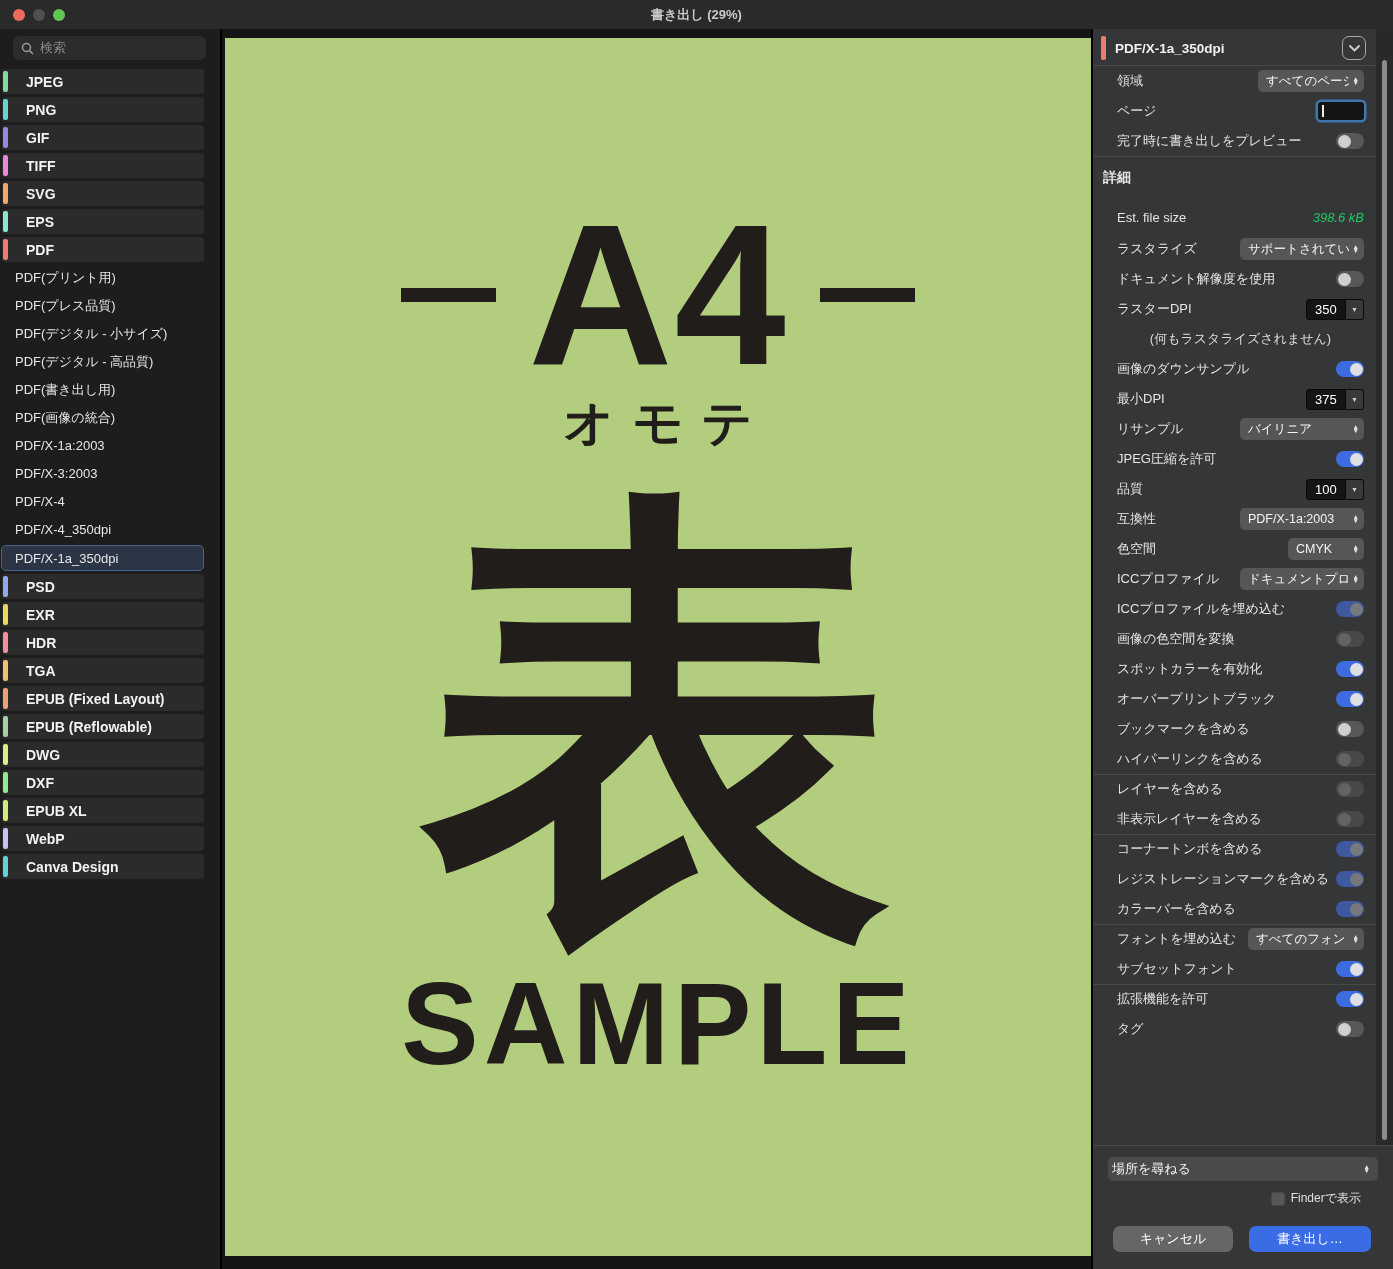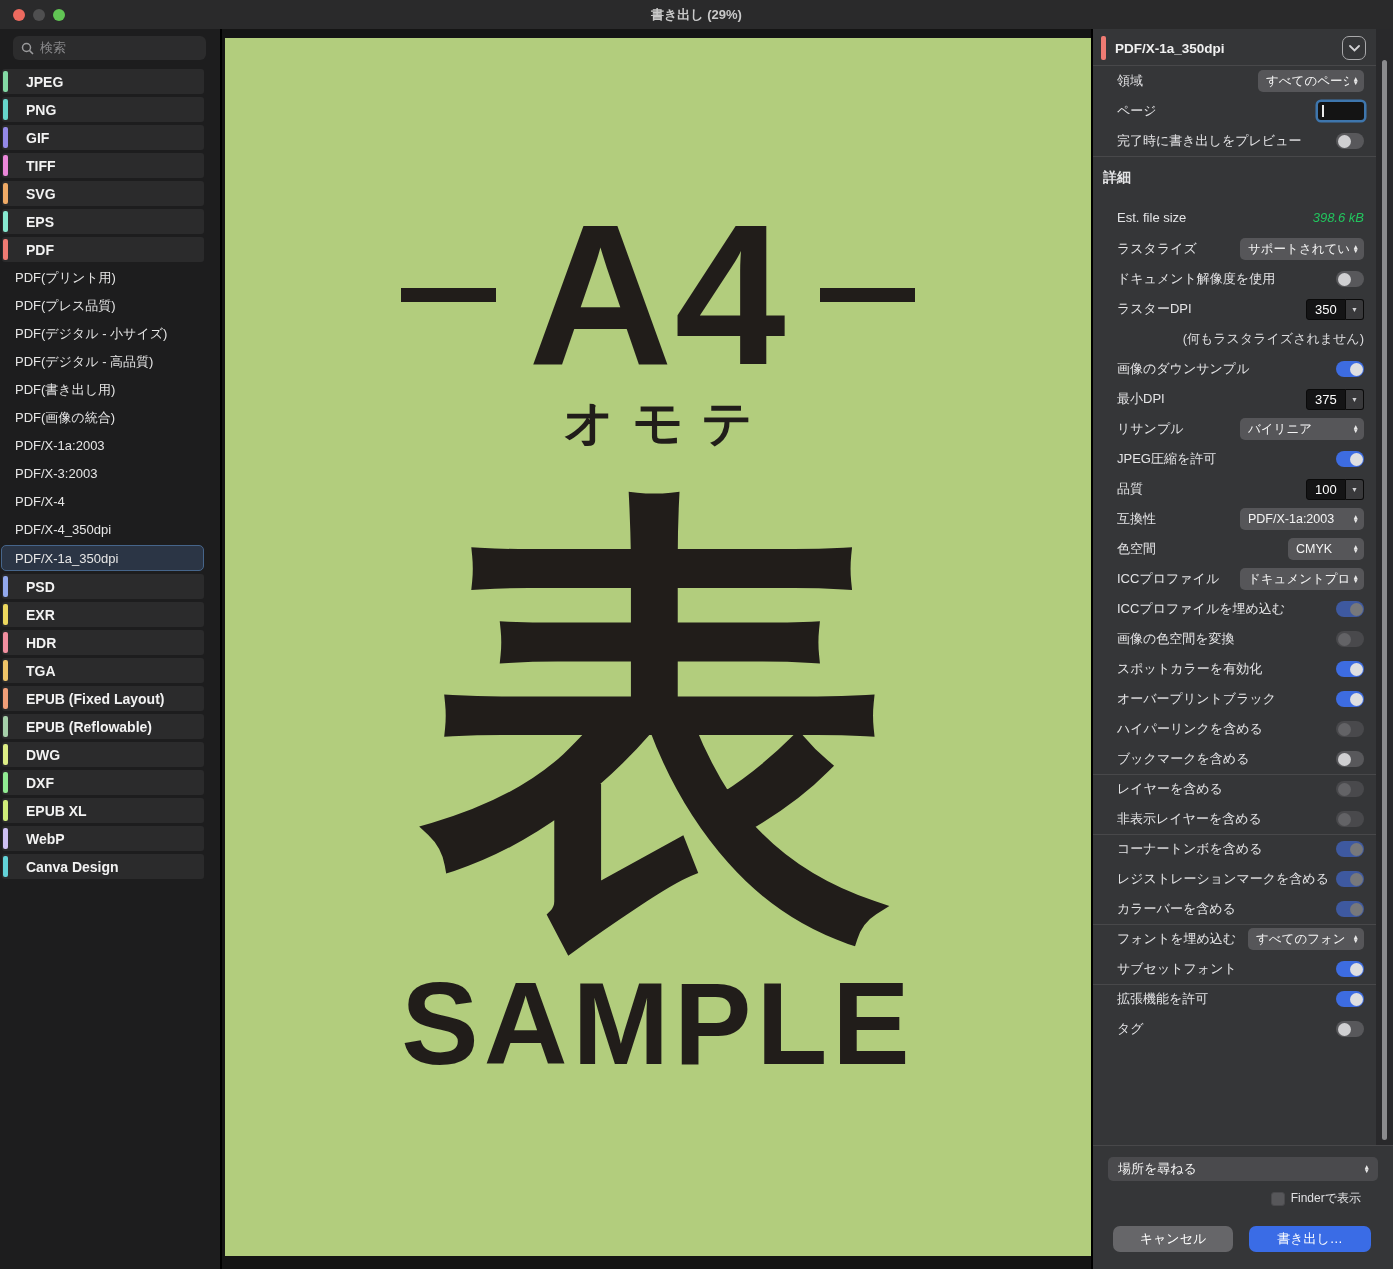--- a/index.html
+++ b/index.html
@@ -60,21 +60,21 @@
   .phead-div{position:absolute;left:0;top:36px;right:17px;height:1px;background:#48484a;}
 
   .prows{position:absolute;left:0;top:37px;right:17px;}
   .prow{height:30px;display:flex;align-items:center;justify-content:space-between;
         padding:0 12px 0 24px;box-sizing:border-box;}
   .prow.sec{height:44px;padding-left:10px;}
   .prow.est{height:34px;}
   .plabel{color:#e4e4e6;font-size:13px;white-space:nowrap;}
   .sec .plabel{font-size:14px;font-weight:700;}
   .pvalue{color:#22c55e;font-size:13px;font-style:italic;}
-  .pnote{width:100%;text-align:right;color:#dcdcde;font-size:13px;}
+  .pnote{width:100%;text-align:center;color:#dcdcde;font-size:13px;}
   .pdiv{height:1px;background:#48484a;margin-bottom:-1px;}
 
   .dd{height:22px;background:#565659;border-radius:5px;display:flex;align-items:center;
       justify-content:space-between;padding:0 5px 0 8px;box-sizing:border-box;}
   .dd-label{color:#f4f4f4;font-size:12.5px;white-space:nowrap;overflow:hidden;}
   .stepper{display:flex;flex-direction:column;line-height:4px;margin-left:4px;}
   .stepper span{font-size:6.5px;color:#e8e8e8;}
 
   .combo{display:flex;height:21px;margin-left:24px;}
   .combo-val{background:#141415;border:1px solid #0a0a0a;color:#fff;font-size:13px;
@@ -93,21 +93,21 @@
   .toggle.on{background:#3d6ce1;}        .toggle.on .knob{right:1.5px;background:#dfdfe1;}
   .toggle.on-dim{background:#3e59a0;}    .toggle.on-dim .knob{right:1.5px;background:#77787b;}
   .toggle.off{background:#58585b;}       .toggle.off .knob{left:1.5px;background:#cfcfd1;}
   .toggle.off-dim{background:#49494c;}   .toggle.off-dim .knob{left:1.5px;background:#636366;}
 
   
   .pfoot{position:absolute;left:0;right:0;top:1116px;bottom:0;background:#353638;}
   .pfoot-div{position:absolute;left:0;top:0;right:0;height:1px;background:#48484a;}
   .loc-dd{position:absolute;left:15px;top:12px;right:15px;height:24px;background:#4a4a4d;
           border-radius:5px;display:flex;align-items:center;justify-content:space-between;
-          padding:0 8px 0 10px;box-sizing:border-box;}
+          padding:0 8px 0 4px;box-sizing:border-box;}
   .loc-dd .dd-label{font-size:13px;}
   .finder-row{position:absolute;right:32px;top:45px;display:flex;align-items:center;gap:6px;}
   .checkbox{width:14px;height:14px;background:#57575a;border:1px solid #49494c;border-radius:3px;box-sizing:border-box;}
   .finder-label{color:#e0e0e2;font-size:12px;}
   .btn{position:absolute;top:81px;height:26px;border-radius:7px;display:flex;align-items:center;
        justify-content:center;color:#fff;font-size:13px;}
   .btn.cancel{left:20px;width:120px;background:#666669;}
   .btn.export{right:22px;width:122px;background:#3a6ce6;}
 
   .vline{position:absolute;top:29px;bottom:0;width:2px;background:#000;}
@@ -414,28 +414,28 @@
             <div class="knob"></div>
           </div>
         </div>
         <div class="prow">
           <span class="plabel">オーバープリントブラック</span>
           <div class="toggle on">
             <div class="knob"></div>
           </div>
         </div>
         <div class="prow">
+          <span class="plabel">ブックマークを含める</span>
+          <div class="toggle off">
+            <div class="knob"></div>
+          </div>
+        </div>
+        <div class="prow">
           <span class="plabel">ハイパーリンクを含める</span>
           <div class="toggle off-dim">
-            <div class="knob"></div>
-          </div>
-        </div>
-        <div class="prow">
-          <span class="plabel">ブックマークを含める</span>
-          <div class="toggle off">
             <div class="knob"></div>
           </div>
         </div>
         <div class="pdiv"></div>
         <div class="prow">
           <span class="plabel">レイヤーを含める</span>
           <div class="toggle off-dim">
             <div class="knob"></div>
           </div>
         </div>

